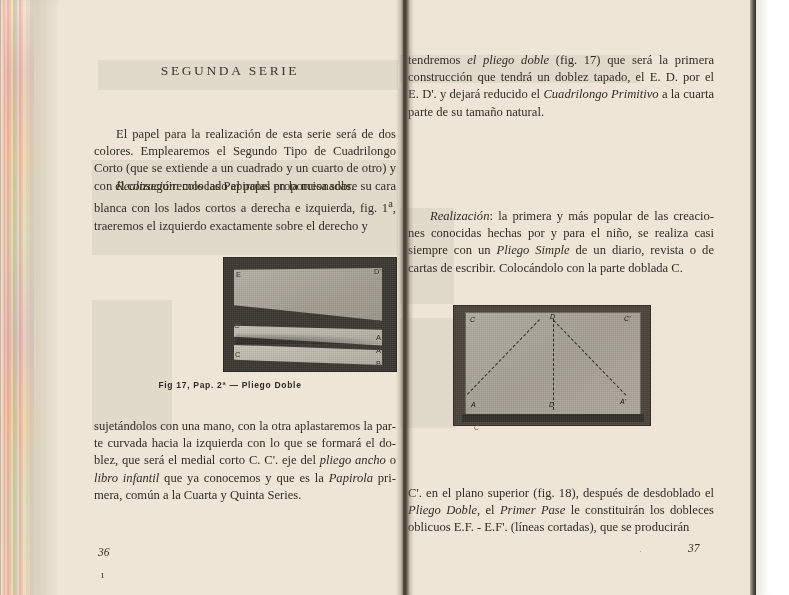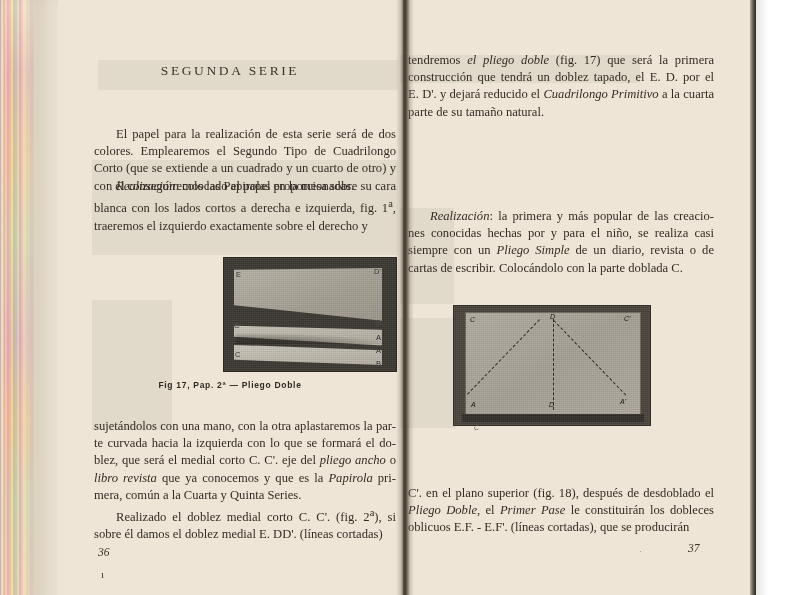--- a/index.html
+++ b/index.html
@@ -351,28 +351,24 @@
         <div class="flap-label" style="left:11px; top:92px;">C</div>
         <div class="flap-label" style="left:152px; top:101px;">B</div>
       </div>
 
       <div class="fig-caption" style="top:380px;">Fig 17, Pap. 2ª — Pliego Doble</div>
 
       <div class="para" style="left:36px; top:418px; width:302px;">
         sujetándolos con una mano, con la otra aplastaremos la par-
         te curvada hacia la izquierda con lo que se formará el do-
         blez, que será el medial corto C.&nbsp;C'. eje del <i>pliego ancho</i>
-        o <i>libro revista</i> que ya conocemos y que es la <i>Papirola</i> pri-
+        o <i>libro infantil</i> que ya conocemos y que es la <i>Papirola</i> pri-
         mera, común a la Cuarta y Quinta Series.
       </div>
 
-      <div class="para indent" style="left:36px; top:504px; width:302px;">
-        Realizado el doblez medial corto C.&nbsp;C'. (fig. 2<sup>a</sup>), si
-        sobre él damos el doblez medial E.&nbsp;DD'. (líneas cortadas)
-      </div>
 
       <div class="folio" style="left:40px; top:546px;font-style:italic;">36</div>
       <div class="stray-mark" style="left:43px; top:568px;">ı</div>
     </div>
 
     <div class="page page-right">
 
       <div class="scan-band" style="left:0px; top:55px; width:240px; height:28px;"></div>
       <div class="scan-band" style="left:0px; top:208px; width:54px; height:96px;"></div>
       <div class="scan-band" style="left:0px; top:318px; width:56px; height:110px;"></div>

